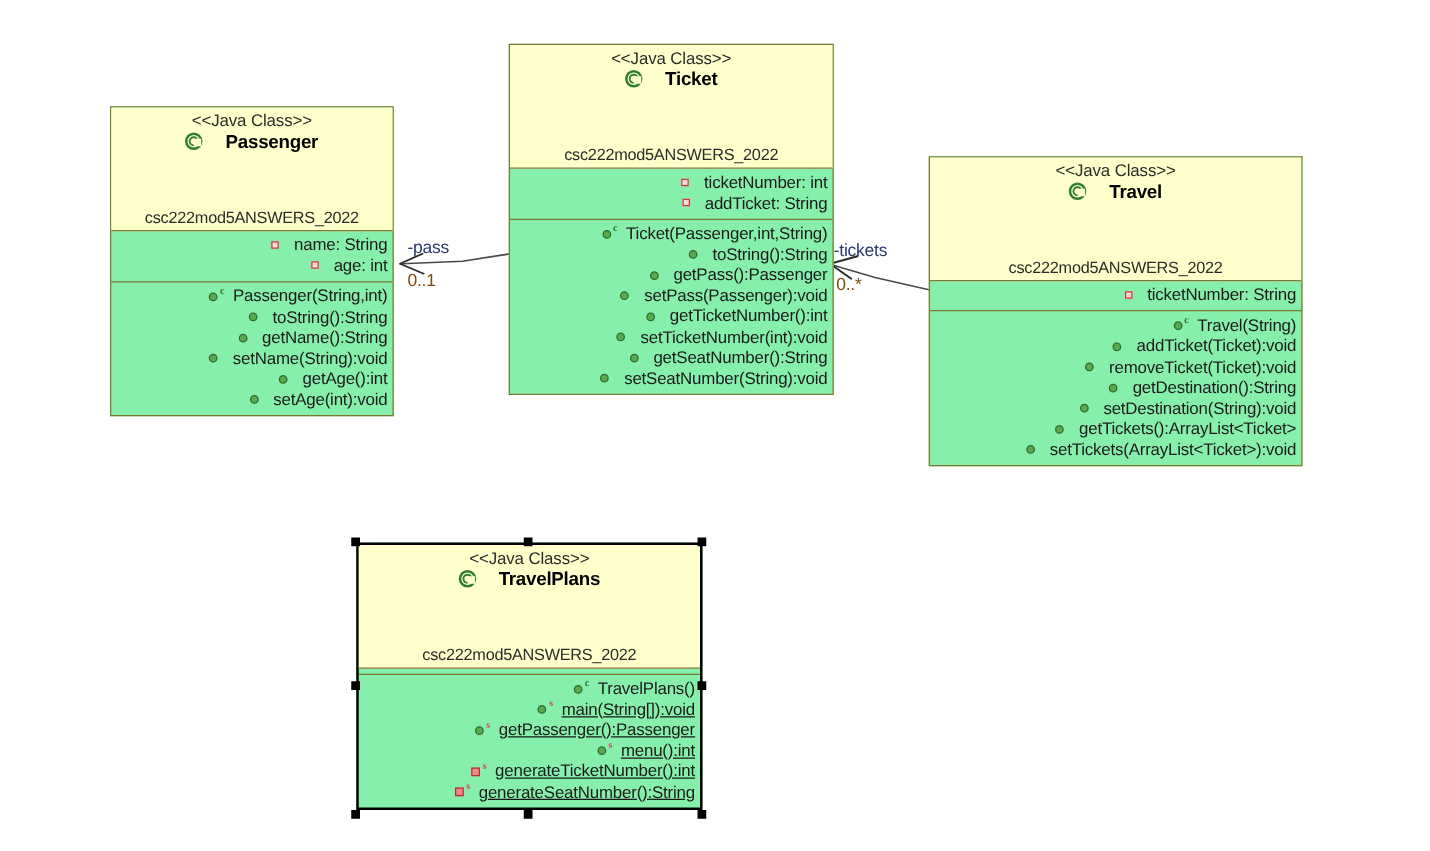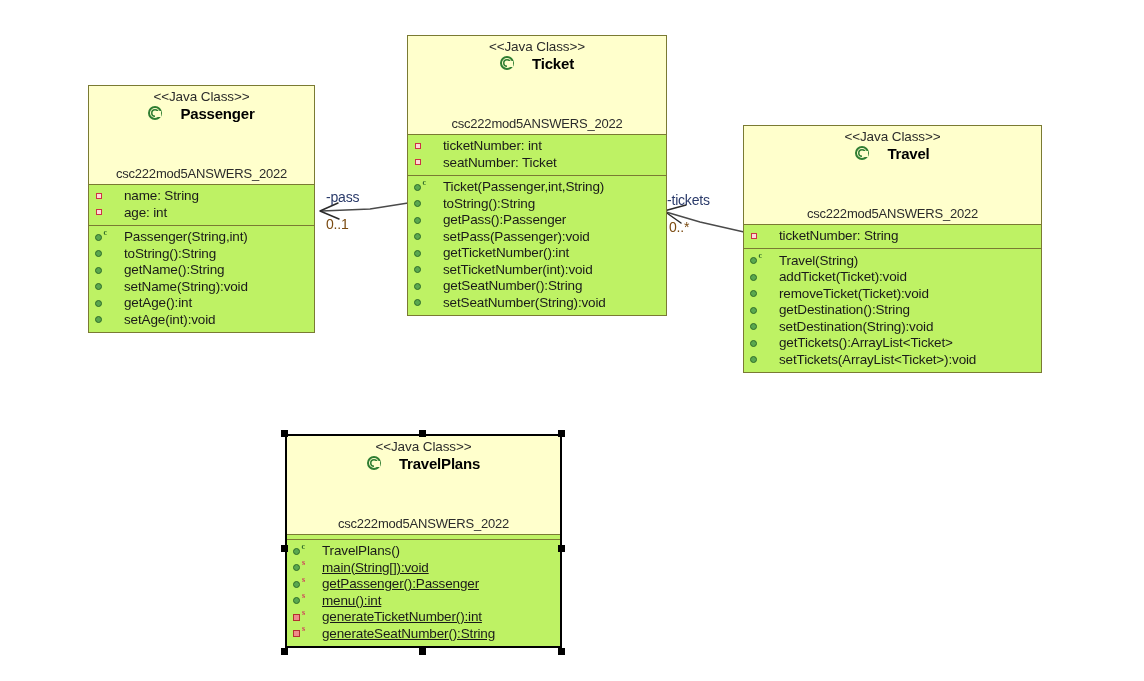--- a/index.html
+++ b/index.html
@@ -32,21 +32,21 @@
     width: 1144px;
     height: 681px;
     pointer-events: none;
     z-index: 1;
   }
 
   
   .uml-class {
     position: absolute;
     box-sizing: border-box;
-    background: #bef264;
+    background: #86efac;
     border: 1px solid #7a7a33;
     z-index: 2;
     font-size: 13.5px;
     color: #1a1a1a;
     line-height: 1.0;
   }
 
   .uml-head {
     padding: 4px 6px 4px 6px;
     text-align: center;
@@ -90,26 +90,27 @@
   }
   .uml-section:last-child { border-bottom: none; }
   .uml-section.empty-band {
     padding: 0;
     height: 4px;
   }
 
   .member {
     display: flex;
     align-items: center;
-    gap: 18px;
+    gap: 8px;
     white-space: nowrap;
     padding: 1.5px 0 1.5px 2px;
     font-size: 13.5px;
     color: #1a1a1a;
     letter-spacing: -0.15px;
+    justify-content: flex-end;
   }
   .member .mtext { display: inline-block; }
   .member.static .mtext {
     text-decoration: underline;
     text-underline-offset: 1px;
   }
 
   
   .icon {
     position: relative;
@@ -310,21 +311,21 @@
       </span>
       <span class="package-name">csc222mod5ANSWERS_2022</span>
     </div>
     <div class="uml-section">
       <div class="member">
         <span class="icon attr-private"></span>
         <span class="mtext">ticketNumber: int</span>
       </div>
       <div class="member">
         <span class="icon attr-private"></span>
-        <span class="mtext">seatNumber: Ticket</span>
+        <span class="mtext">addTicket: String</span>
       </div>
     </div>
     <div class="uml-section">
       <div class="member">
         <span class="icon meth-public">
             <span class="badge c">c</span>
           </span>
         <span class="mtext">Ticket(Passenger,int,String)</span>
       </div>
       <div class="member">

